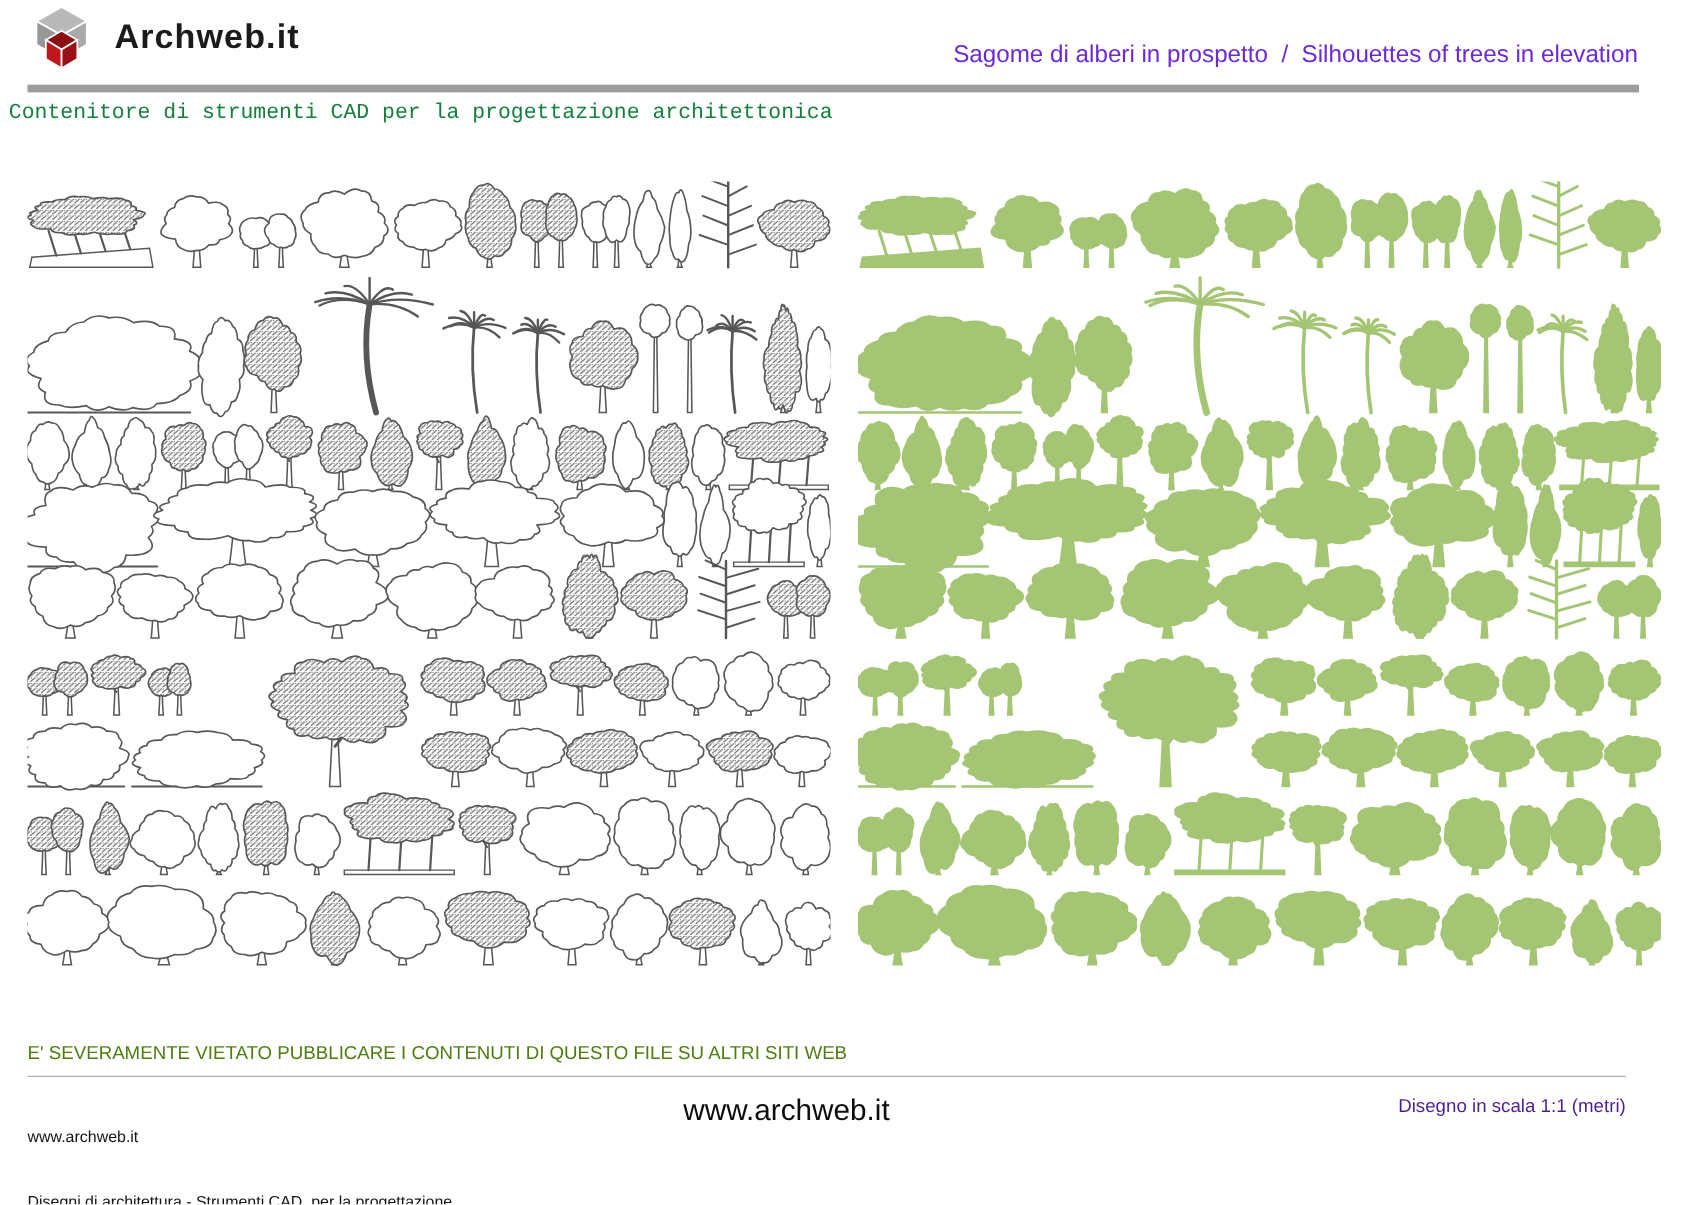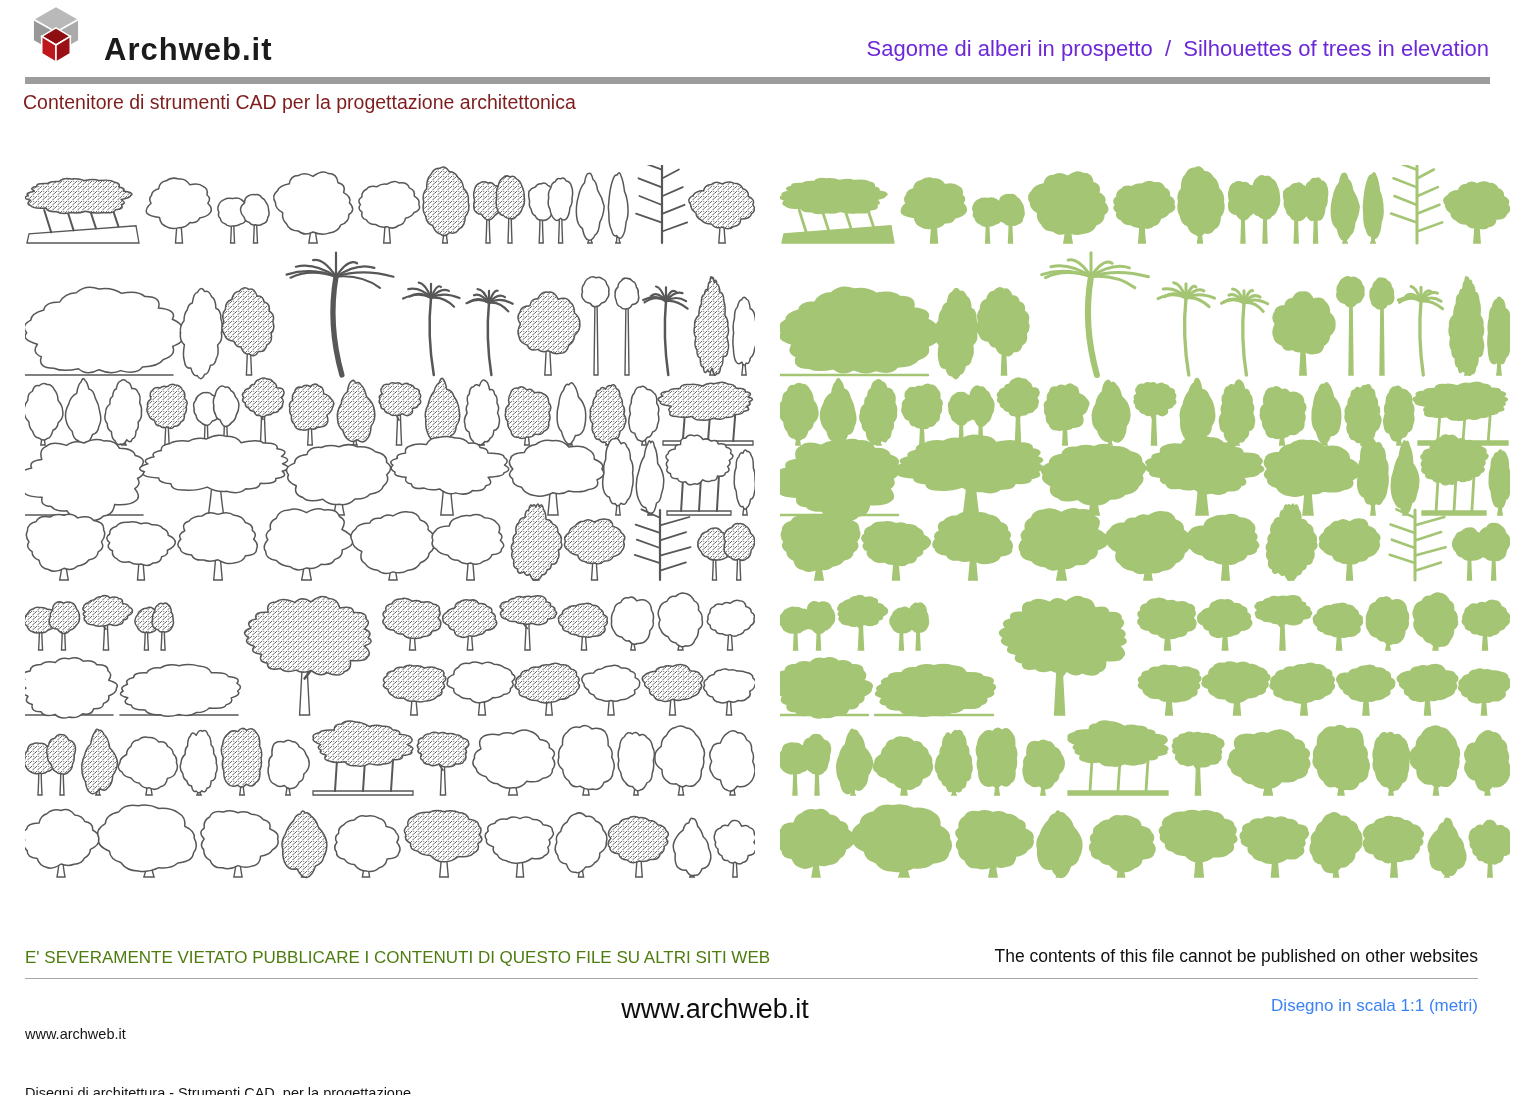--- a/index.html
+++ b/index.html
@@ -1,34 +1,34 @@
 <!DOCTYPE html>
 <html><head>
 <meta charset="utf-8">
 <style>
   html,body{margin:0;padding:0;background:#ffffff;}
   #page{position:relative;width:1536px;height:1095px;background:#ffffff;overflow:hidden;
         font-family:"Liberation Sans",sans-serif;color:#111;}
   .logo{position:absolute;left:27px;top:5px;width:58px;height:60px;}
-  .brand{position:absolute;left:104px;top:32px;font-size:31px;font-weight:bold;
+  .brand{position:absolute;left:104px;top:16px;font-size:31px;font-weight:bold;
          letter-spacing:1px;color:#1b1b1b;}
   .title{position:absolute;right:47px;top:36px;font-size:22px;color:#6d28d9;white-space:pre;}
   .rule{position:absolute;left:25px;right:46px;top:77px;height:7px;}
-  .subtitle{position:absolute;left:23px;top:91px;font-size:19.5px;color:#7f1d1d;}
+  .subtitle{position:absolute;left:8px;top:91px;font-size:19.5px;color:#15803d;font-family:Liberation Mono, monospace;}
   .panel{position:absolute;top:165px;width:730px;height:745px;}
   #forest-left{left:25px;}
   #forest-right{left:780px;}
   .notice-it{position:absolute;left:25px;top:948px;font-size:17px;color:#4d7c0f;}
   .notice-en{position:absolute;right:58px;top:946px;font-size:17.5px;color:#101010;}
   .thinline{position:absolute;left:25px;right:58px;top:978px;height:1px;}
   .f-left{position:absolute;left:25px;top:986px;font-size:14.5px;line-height:19.5px;
           color:#141414;white-space:pre;}
   .f-site{position:absolute;left:0;width:1430px;top:994px;text-align:center;
           font-size:27px;color:#0d0d0d;}
-  .f-scale{position:absolute;right:58px;top:996px;font-size:17px;color:#3b82f6;}
+  .f-scale{position:absolute;right:58px;top:996px;font-size:17px;color:#4c1d95;}
 </style>
 </head>
 <body>
 
 <div id="page">
 
   <svg class="logo" viewBox="0 0 36 42">
     <polygon points="18,1 34,10 18,19 2,10" stroke="#fff" stroke-width="1.1" fill="#b9b9b9"></polygon>
     <polygon points="2,10 18,19 18,34 2,25" stroke="#fff" stroke-width="1.1" fill="#989898"></polygon>
     <polygon points="34,10 34,25 18,34 18,19" stroke="#fff" stroke-width="1.1" fill="#aaaaaa"></polygon>
@@ -1036,21 +1036,20 @@
         <path d="M664.8,712C665.5,710 665.8,713.9 665.8,707.9L668.2,707.9C668.2,713.9 668.5,710 669.2,712Z" fill="#a4c573" stroke="#a4c573" stroke-width="1.4"></path>
         <path d="M683.6,683Q687.4,691 684.9,696.5Q683.3,703 677,703.7Q674.3,711.5 669.3,710.1Q664.9,712.3 661.2,705.1Q655.6,705.7 652.2,701.8Q649.4,696.8 650.3,688.9Q646.6,682.3 649.5,675.9Q652.4,669.2 658.1,665.1Q659.8,657.5 663.8,657.9Q665.8,651.3 668.1,653.9Q671,653 672.7,661.4Q676.3,664.8 678.2,671.7Q683.5,676.3 683.6,683Z" fill="#a4c573" stroke="#a4c573" stroke-width="1.5" stroke-linejoin="round"></path>
       </g>
       <g>
         <path d="M707.8,712C708.5,700.8 708.8,695.6 708.8,689.6L711.2,689.6C711.2,695.6 711.5,700.8 712.2,712Z" fill="#a4c573" stroke="#a4c573" stroke-width="1.4"></path>
         <path d="M728.9,677.3Q733,682.2 730.2,685.7Q729.6,690 723.2,690.6Q722.6,696.9 718.2,697.3Q714.8,700.7 710,697.2Q705.7,699.5 702.6,695.4Q697.6,696.1 696.8,690.6Q692.4,689.2 693.1,684.3Q689.1,681.4 690.7,677.3Q688.1,672.6 690,668.9Q690.2,664.2 695.7,662.9Q697.6,659.1 703.2,660.7Q706,654.6 710,655.6Q713.9,655 716.6,661.3Q722.6,659 724.6,662.6Q729.7,664 729.3,669.2Q732.6,672.5 728.9,677.3Z" fill="#a4c573" stroke="#a4c573" stroke-width="1.5" stroke-linejoin="round"></path>
       </g>
     </svg>
 
   <div class="notice-it">E' SEVERAMENTE VIETATO PUBBLICARE I CONTENUTI DI QUESTO FILE SU ALTRI SITI WEB</div>
-  <div class="notice-en">The contents of this file cannot be published on other websites</div>
   <div class="thinline" style="background: rgb(169, 169, 169);"></div>
 
   <div class="f-left">
     <div>www.archweb.it</div>
     <div>Disegni di architettura - Strumenti CAD  per la progettazione</div>
     
     
   </div>
 
   <div class="f-site">www.archweb.it</div>

